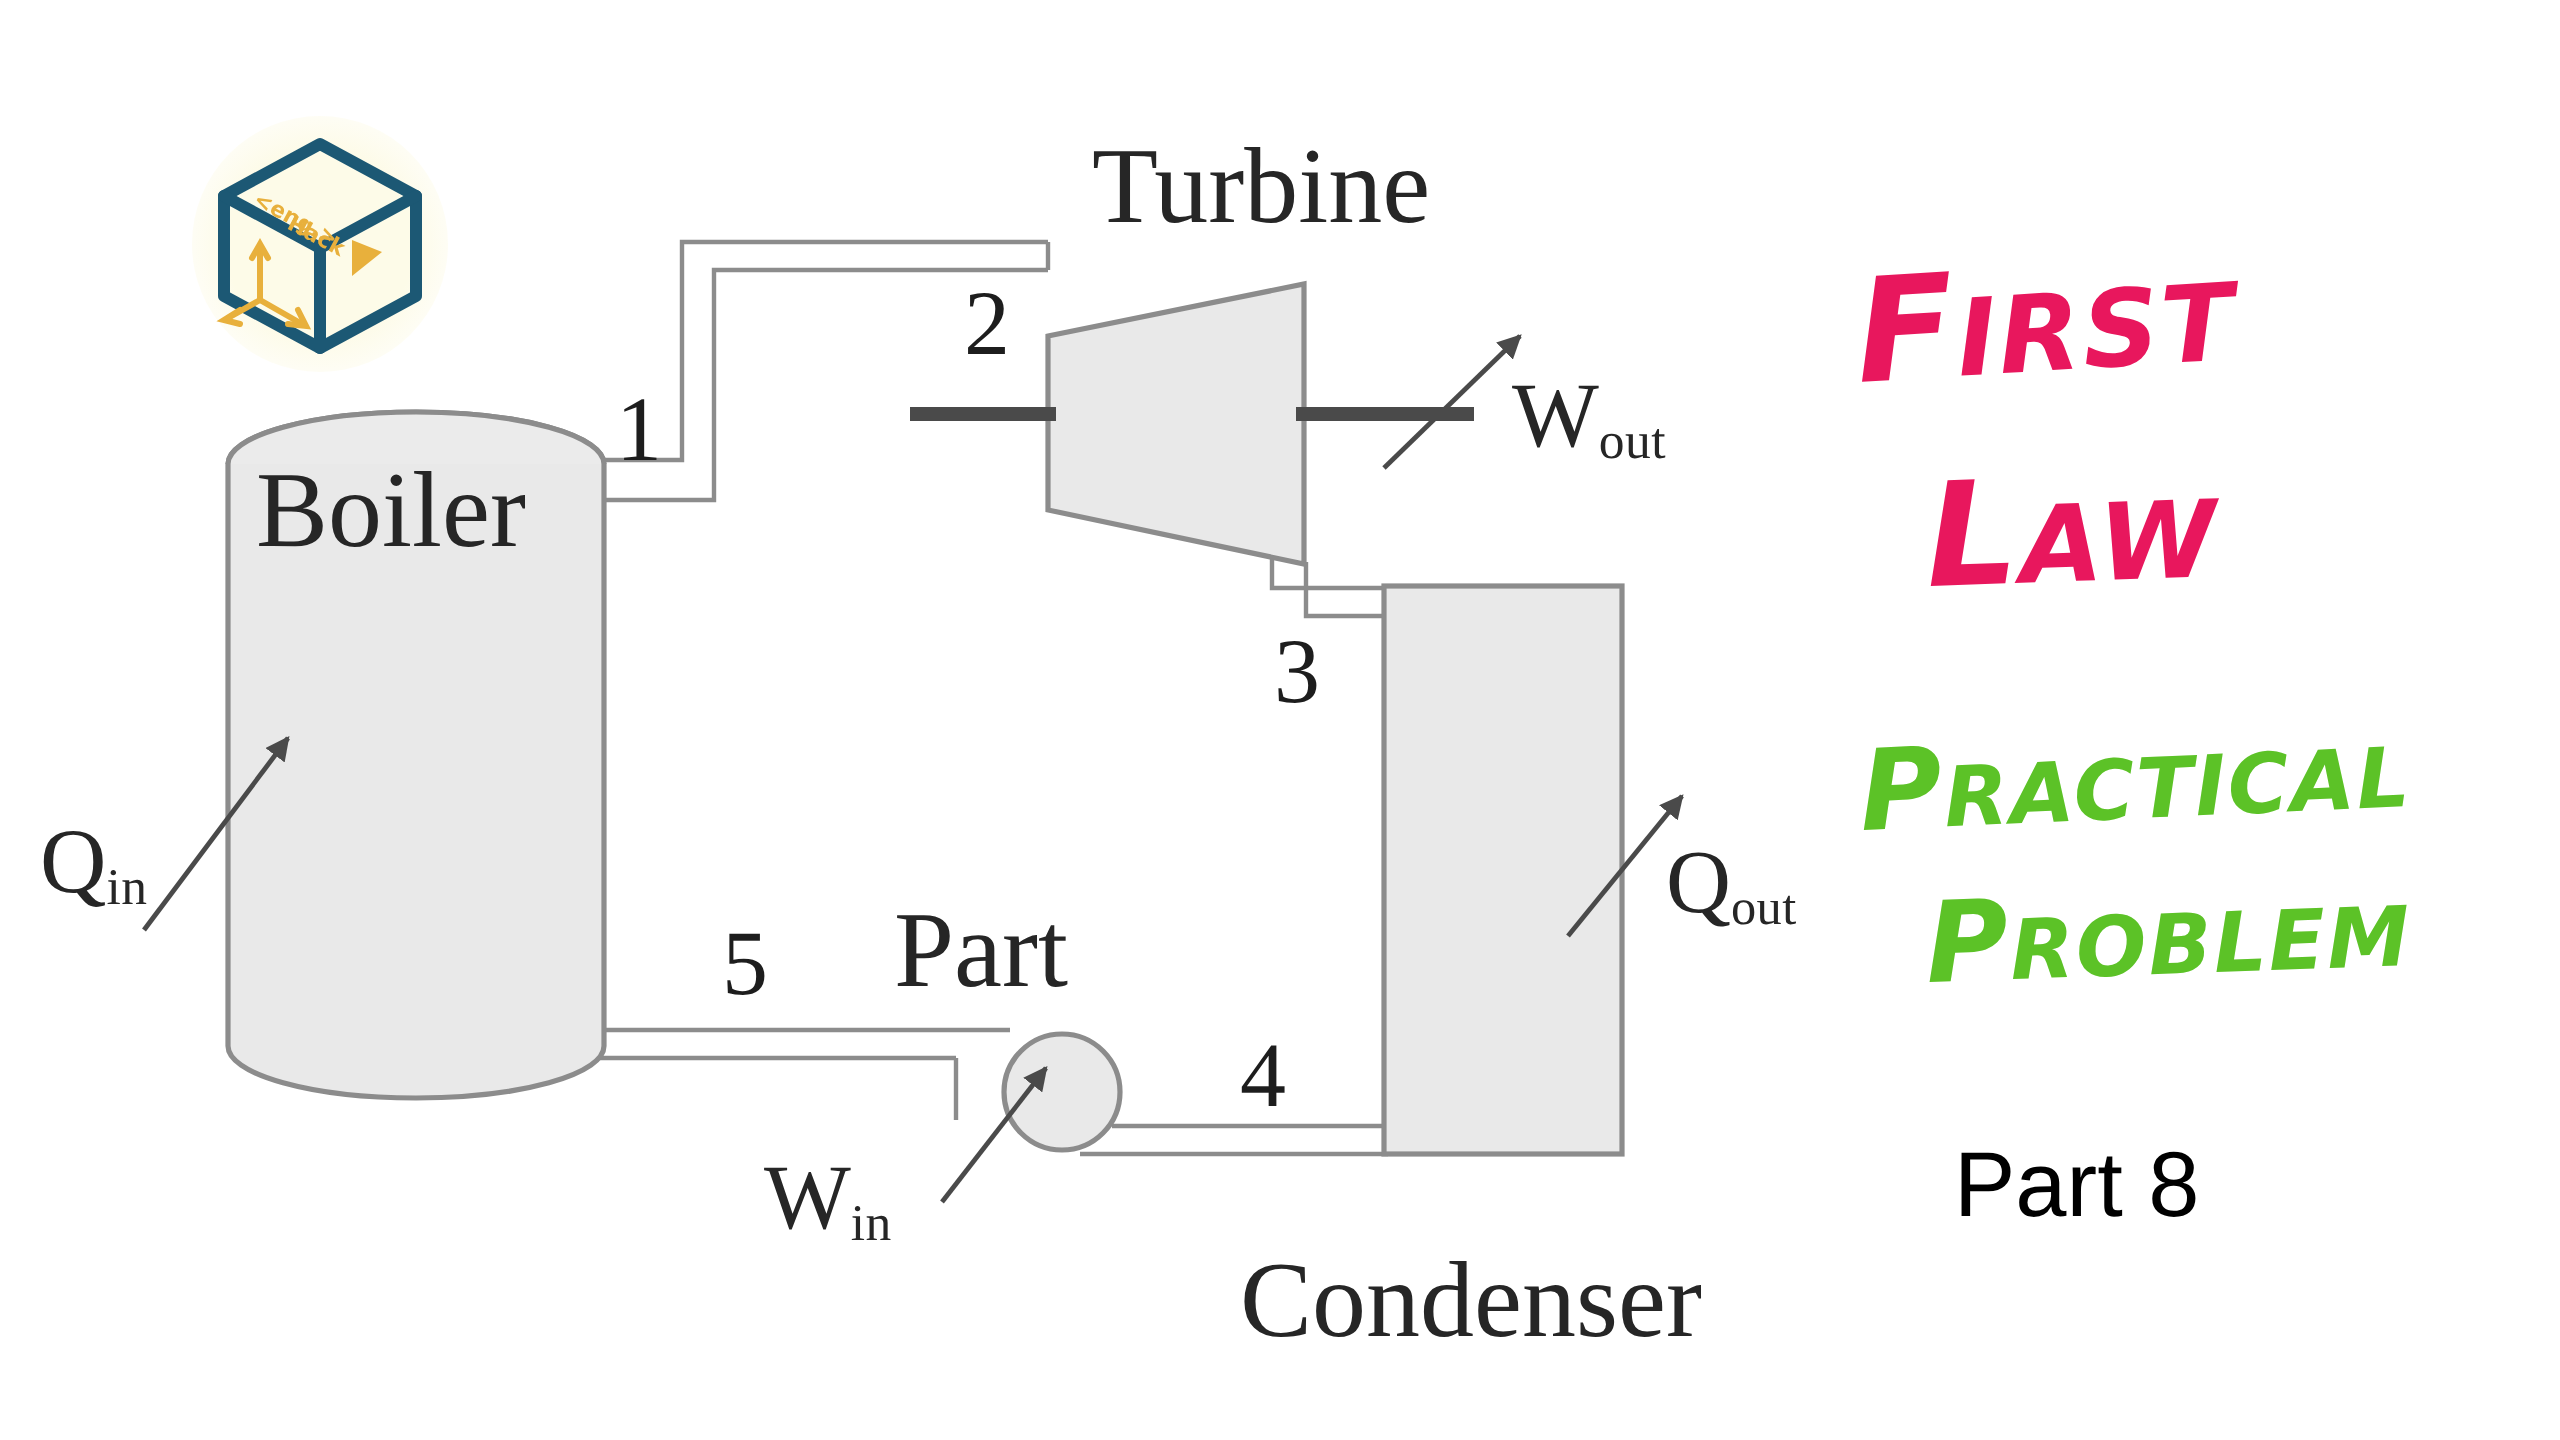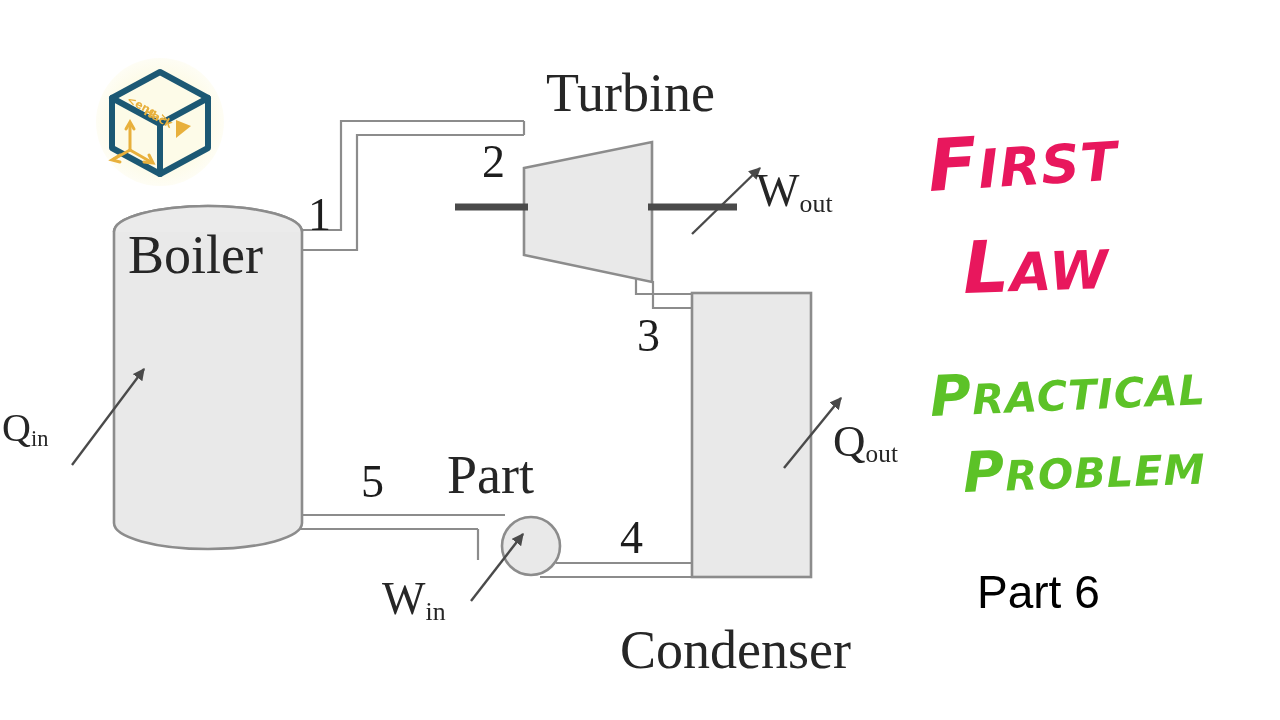--- a/index.html
+++ b/index.html
@@ -49,23 +49,23 @@
     position:relative;
     top:0.22em;
     letter-spacing:0.2px;
   }
 
   #lbl-boiler    { left:128px; top:228px; font-size:54px; }
   #lbl-turbine   { left:546px; top:66px;  font-size:54px; }
   #lbl-pump      { left:447px; top:448px; font-size:54px; }
   #lbl-condenser { left:620px; top:586px; font-size:54px;margin-top:37px; }
 
-  #lbl-qin   { left:2px;  top:408px; font-size:40px;text-align:center; }
+  #lbl-qin   { left:20px;  top:408px; font-size:46px;text-align:center; }
   #lbl-qout  { left:833px; top:419px; font-size:45px; }
-  #lbl-wout  { left:756px; top:168px; font-size:46px; }
+  #lbl-wout  { left:756px; top:185px; font-size:46px; }
   #lbl-win   { left:382px; top:576px; font-size:46px;text-align:right; }
 
   .statenum {
     position:absolute;
     font-family:"Liberation Serif", serif;
     color:#1d1d1d;
     font-size:46px;
     line-height:1;
   }
   #num-1 { left:308px; top:192px; }
@@ -223,15 +223,15 @@
   <div class="statenum" id="num-2">2</div>
   <div class="statenum" id="num-3">3</div>
   <div class="statenum" id="num-4">4</div>
   <div class="statenum" id="num-5">5</div>
 
   <div class="hand" id="hw-first"><span class="cap">F</span><span class="sml">IRST</span></div>
   <div class="hand" id="hw-law"><span class="cap">L</span><span class="sml">AW</span></div>
   <div class="hand" id="hw-practical"><span class="cap">P</span><span class="sml">RACTICAL</span></div>
   <div class="hand" id="hw-problem"><span class="cap">P</span><span class="sml">ROBLEM</span></div>
 
-  <div id="part1">Part 6</div>
+  <div id="part1">Part 8</div>
 
 </div>
 
 </body></html>

